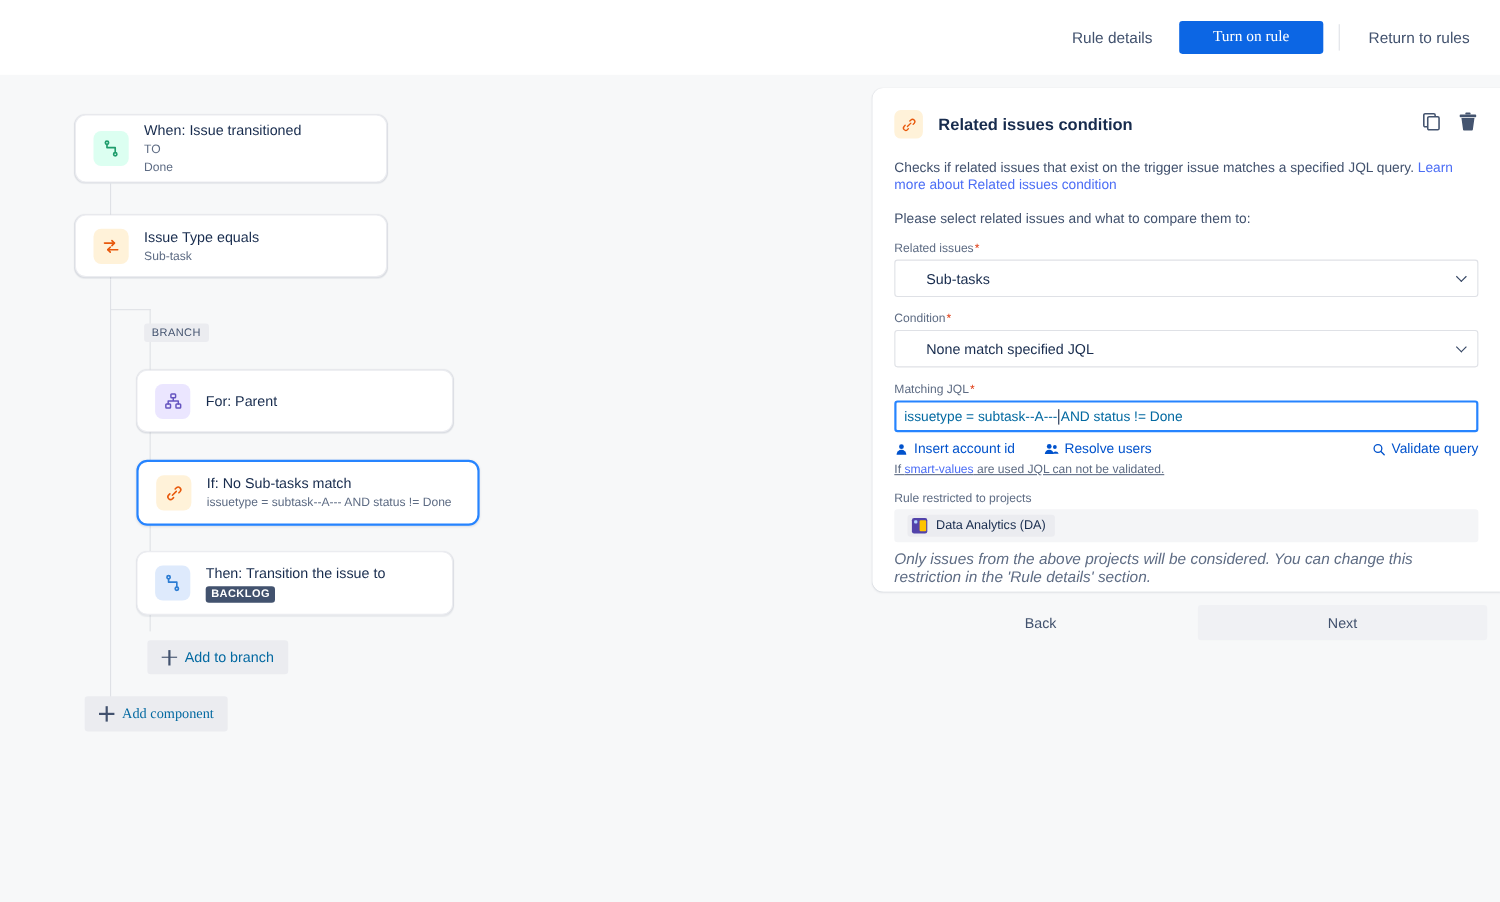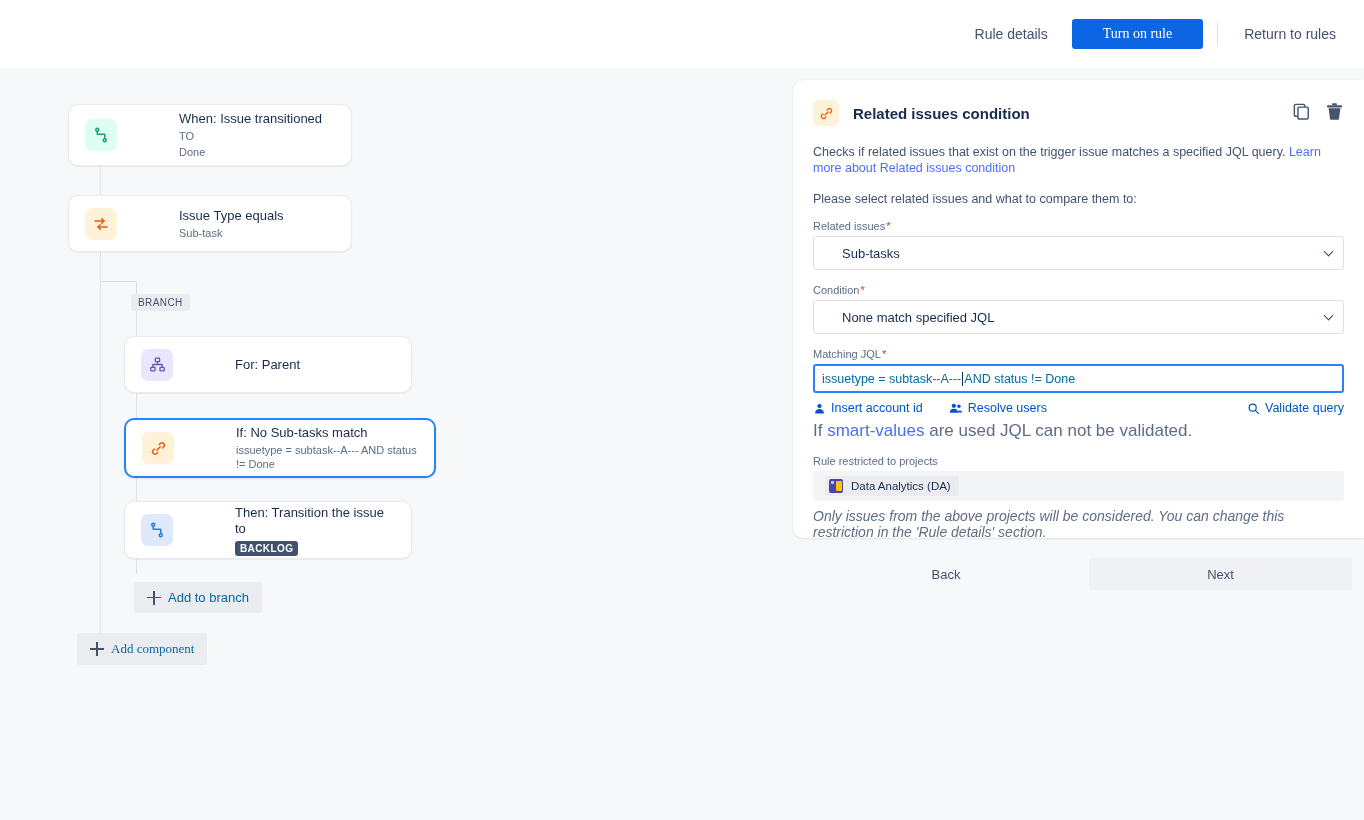--- a/index.html
+++ b/index.html
@@ -43,21 +43,20 @@
 
   .card {
     position: absolute;
     background: #ffffff;
     border: 1px solid #ebecf0;
     border-radius: 10px;
     box-shadow: 0 1px 1px rgba(9,30,66,0.06), 0 0 1px rgba(9,30,66,0.08);
     display: flex; align-items: center;
     padding: 0 16px;
     cursor: pointer;
-    gap: 48px;
   }
   .card.selected {
     border: 2px solid #2684ff;
     box-shadow: 0 1px 2px rgba(9,30,66,0.10);
   }
   .card-icon {
     width: 32px; height: 32px; border-radius: 7px;
     flex: 0 0 32px;
     display: flex; align-items: center; justify-content: center;
     margin-right: 14px;
@@ -163,21 +162,21 @@
   }
 
   .jql-tools {
     display: flex; align-items: center; font-size: 12.5px; margin-bottom: 6px;
   }
   .tool {
     display: flex; align-items: center; gap: 5px; color: #0052cc;
     cursor: pointer; margin-right: 26px;
   }
   .tool.right { margin-right: 0; margin-left: auto; }
-  .hint { font-size: 17px; color: #5e6c84; margin-bottom: 14px; }
+  .hint { font-size: 11px; color: #5e6c84; margin-bottom: 14px; text-decoration: underline; }
 
   .proj-box {
     height: 30px; background: #f4f5f7; border-radius: 3px;
     display: flex; align-items: center; padding: 0 12px; margin-bottom: 7px;
   }
   .proj-chip {
     display: flex; align-items: center; gap: 8px;
     background: #ebecf0; border-radius: 3px; padding: 3px 8px 3px 4px;
     font-size: 11.5px; color: #172b4d;
   }

